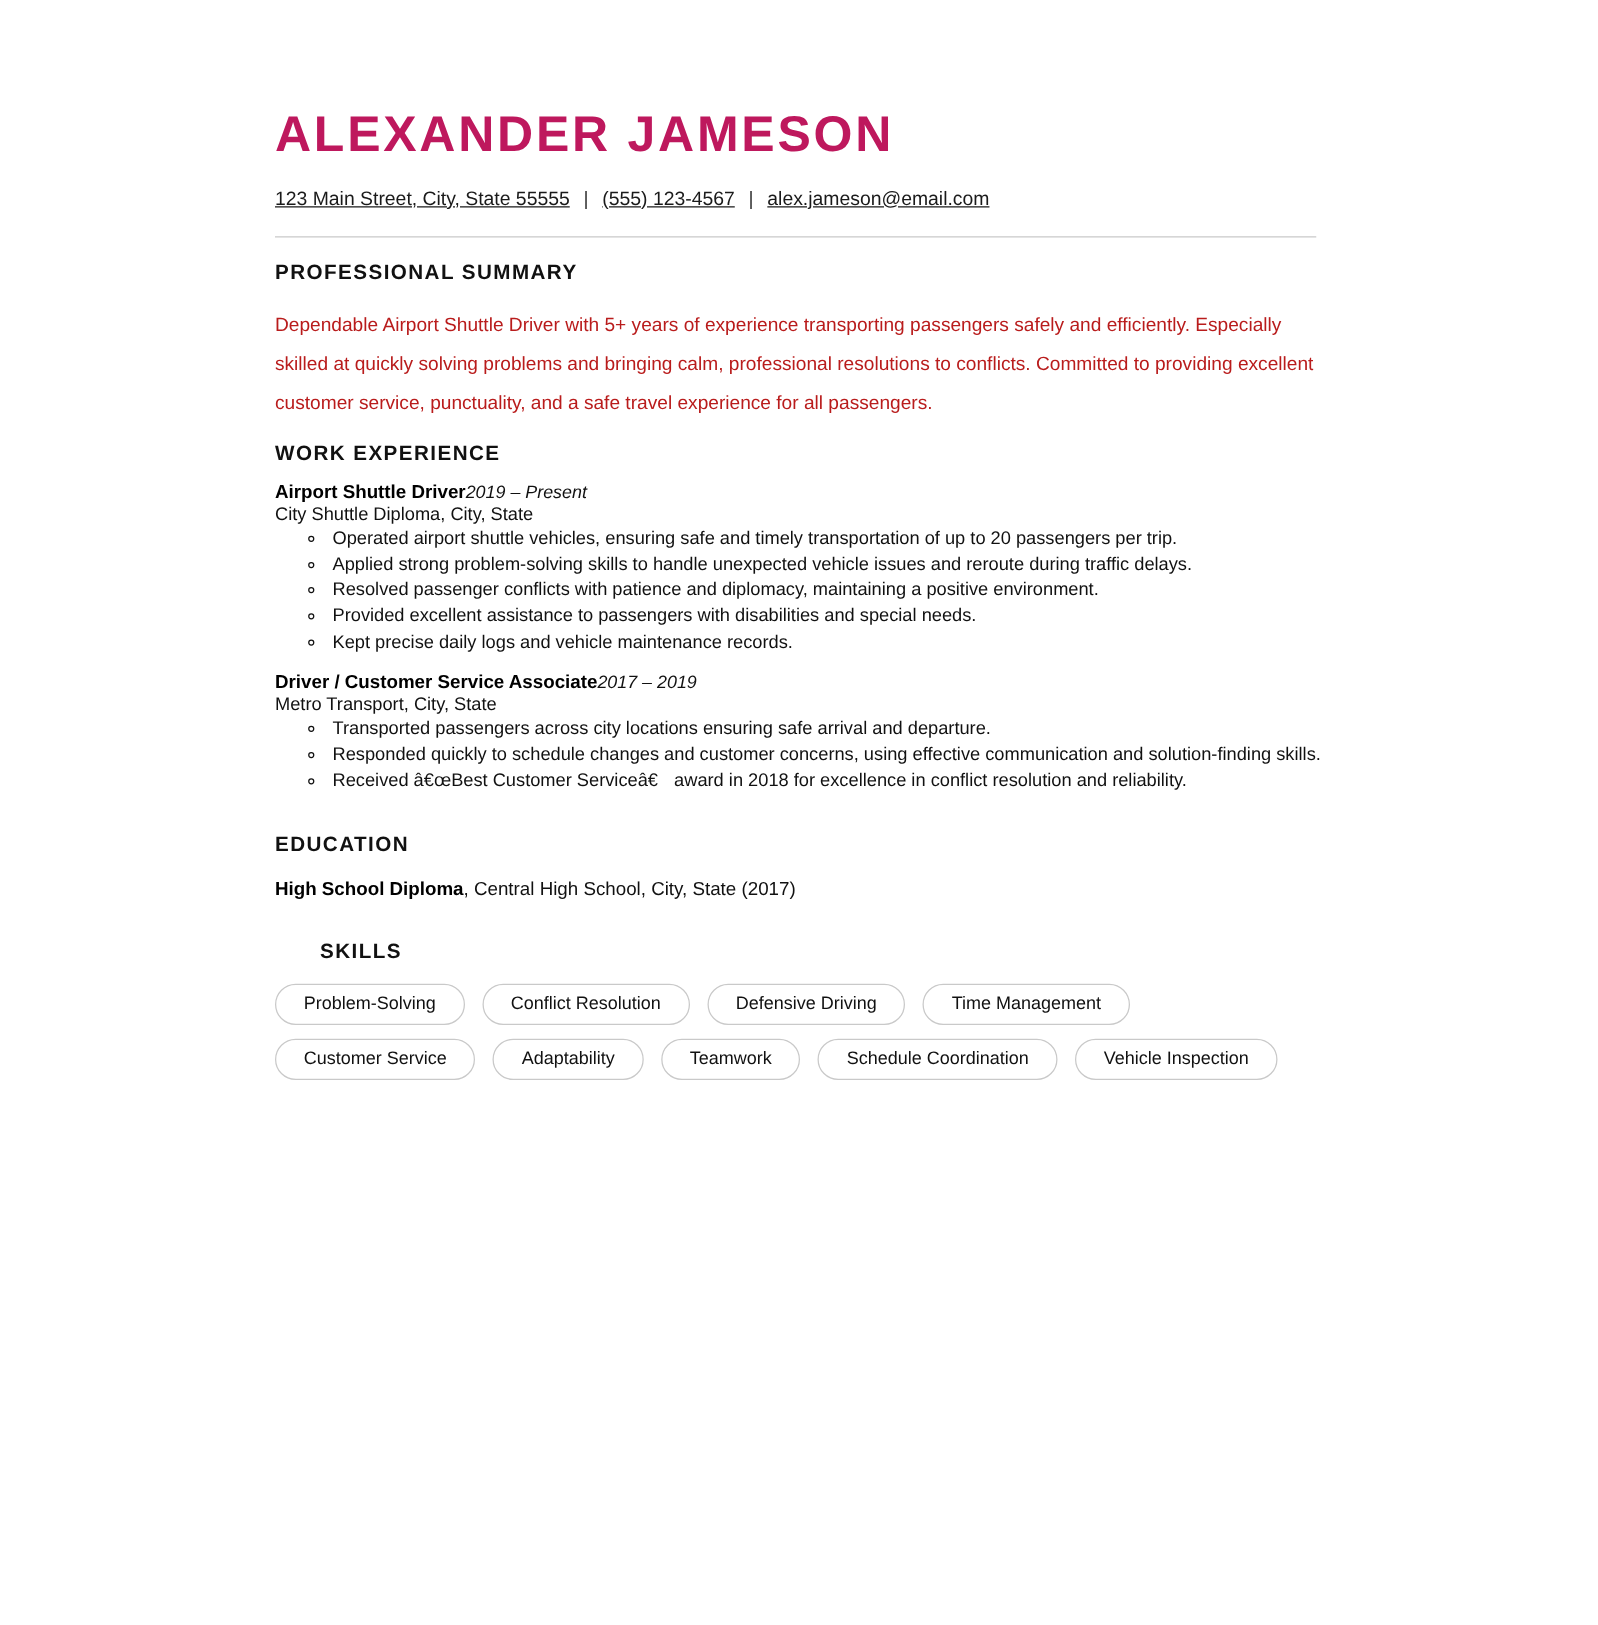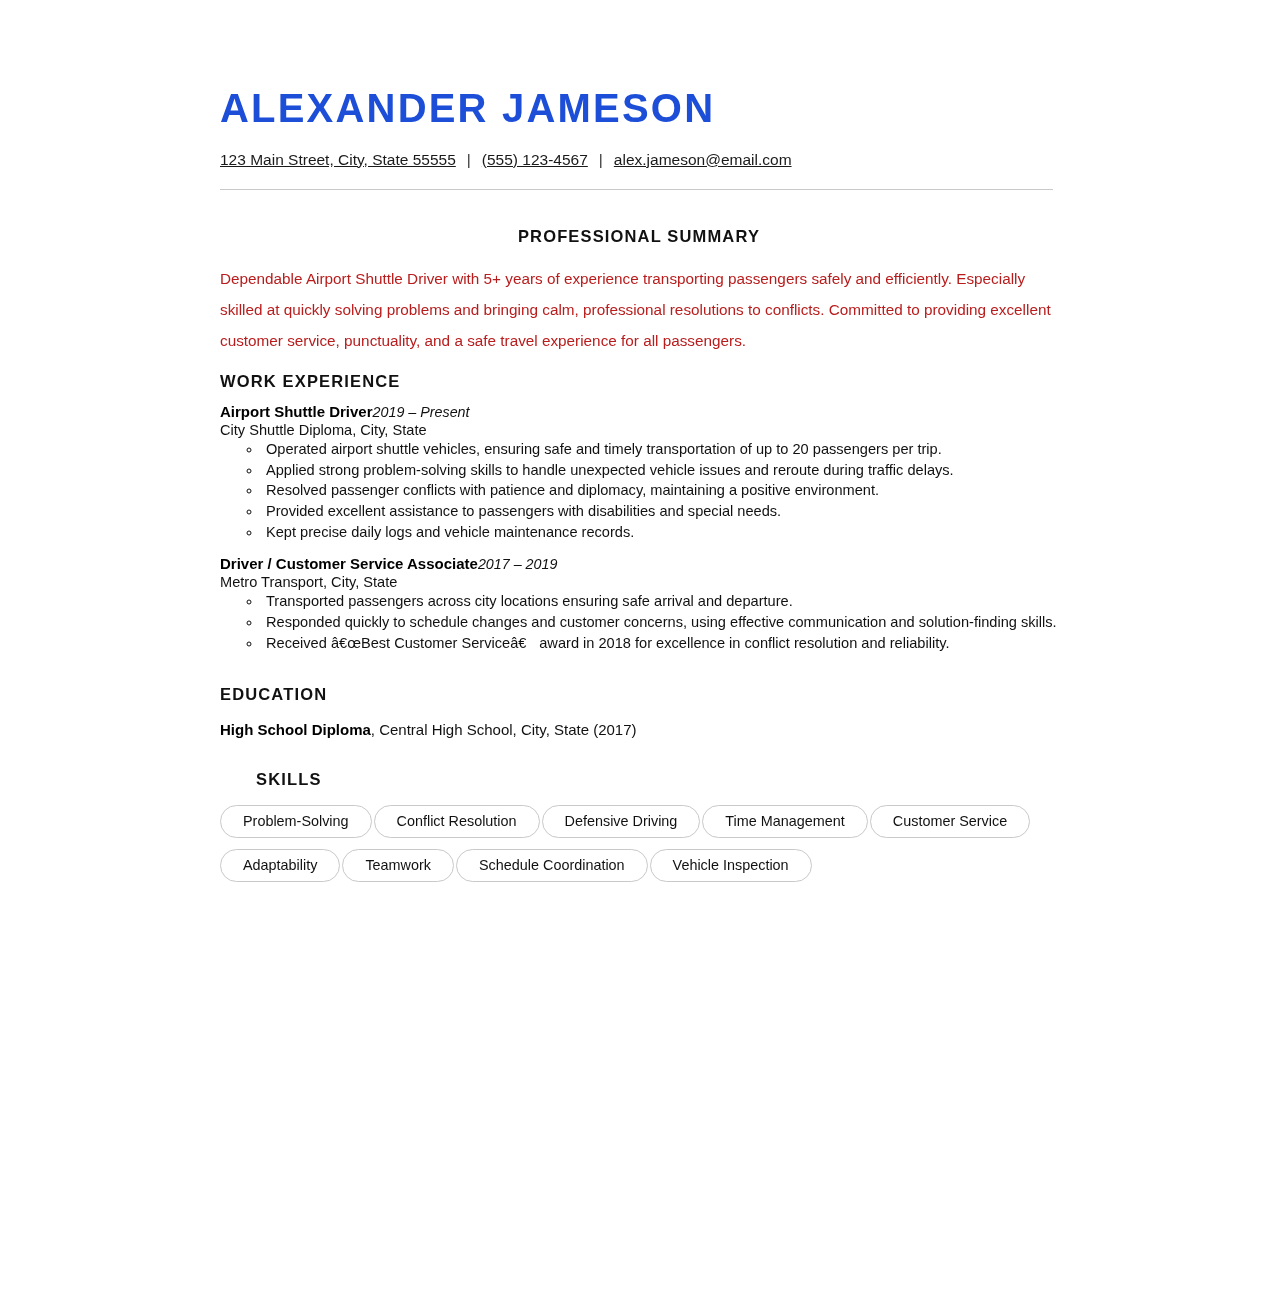--- a/index.html
+++ b/index.html
@@ -31,21 +31,21 @@
   }
 
   
   .name {
     margin: 0;
     padding-top: 86px;
     font-size: 40px;
     font-weight: bold;
     letter-spacing: 2.2px;
     line-height: 1.14;
-    color: #1d4ed8;
+    color: #be185d;
     white-space: nowrap;
   }
 
   .contact-line {
     margin-top: 18px;
     font-size: 15.5px;
     line-height: 1.3;
     color: #1a1a1a;
     white-space: nowrap;
     text-decoration: underline;
@@ -64,21 +64,21 @@
   }
 
   
   .section-title {
     font-size: 16.5px;
     font-weight: bold;
     letter-spacing: 1.15px;
     color: #111;
     text-transform: uppercase;
   }
-  .sec-summary  { margin-top: 37px; text-align: center; }
+  .sec-summary  { margin-top: 19px; }
   .sec-work     { margin-top: 16px; }
   .sec-edu      { margin-top: 31px; }
   .sec-skills   { margin-top: 32px; margin-left: 36px; }
 
   
   .summary-body {
     margin-top: 17px;
     font-size: 15.3px;
     line-height: 2.03;
     color: #b91c1c;
@@ -130,21 +130,21 @@
     font-size: 15px;
     color: #111;
   }
   .edu-degree { font-weight: bold; color: #000; }
 
   
   .skills-wrap {
     margin-top: 16px;
     display: flex;
     flex-wrap: wrap;
-    gap: 11px 2px;
+    gap: 11px 14px;
     width: 820px;
   }
   .skill-pill {
     display: inline-flex;
     align-items: center;
     justify-content: center;
     border: 1px solid #c9c9c9;
     border-radius: 999px;
     background: #ffffff;
     padding: 8px 22px 9px 22px;

